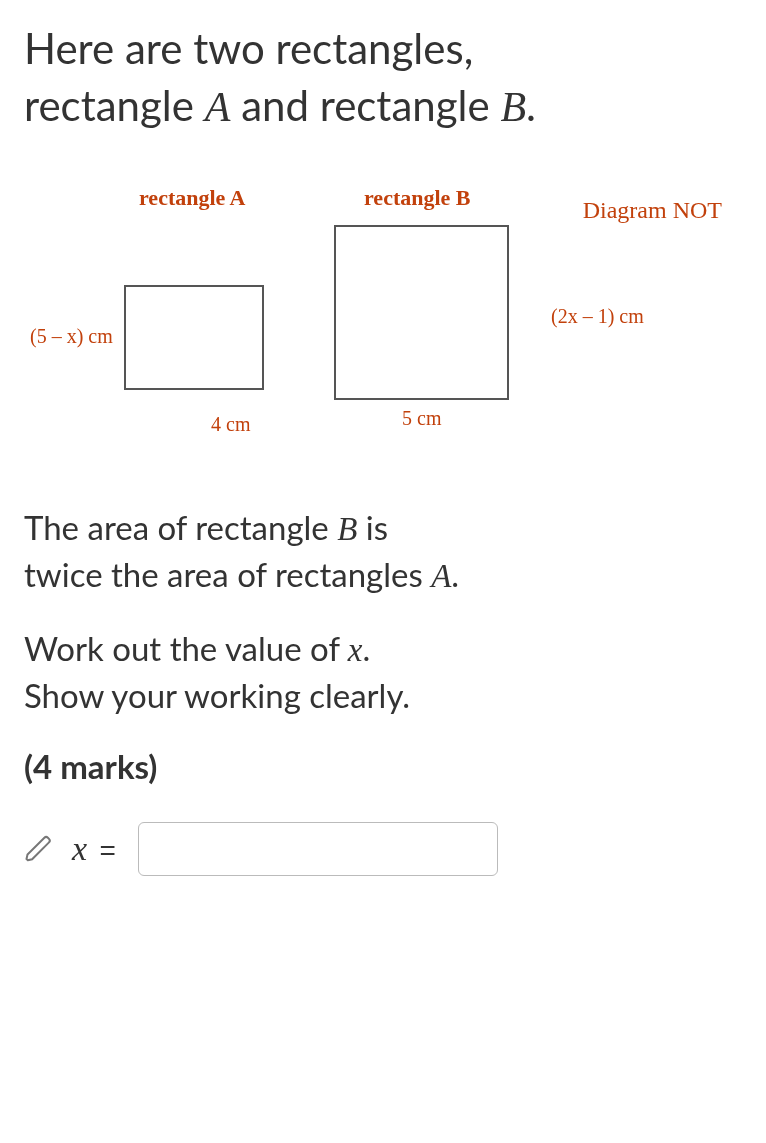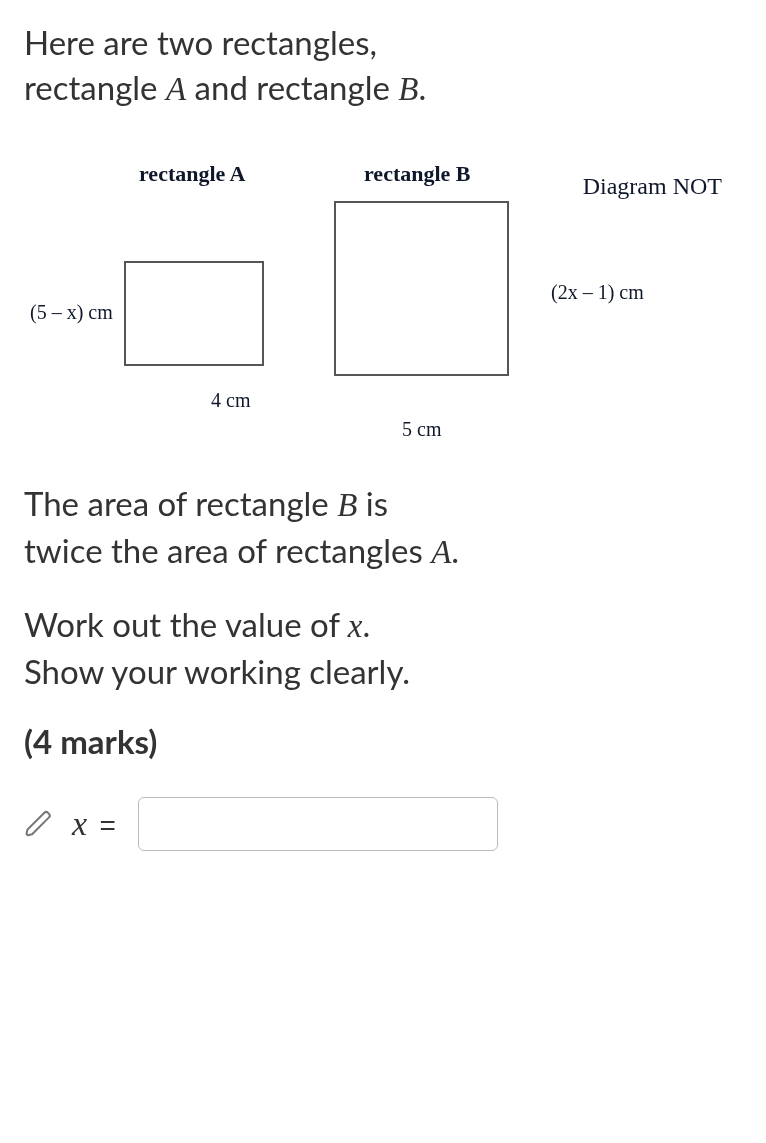--- a/index.html
+++ b/index.html
@@ -5,32 +5,32 @@
   * { box-sizing: border-box; }
   body {
     margin: 0;
     padding: 20px 24px;
     font-family: 'Segoe UI', Lato, Arial, sans-serif;
     color: #333;
     width: 766px;
     background: #fff;
   }
   .intro {
-    font-size: 33px;
+    font-size: 42px;
     line-height: 1.35;
     color: #333;
     margin-bottom: 40px;
   }
   .mathit { font-family: 'Times New Roman', serif; font-style: italic; }
   .diagram-area {
     position: relative;
     height: 300px;
     margin-bottom: 30px;
     font-family: 'Times New Roman', serif;
-    color: #0f172a;
+    color: #c2410c;
   }
   .lbl { position: absolute; font-size: 22px; }
   .lbl-small { font-size: 20px; }
   .rectA {
     position: absolute;
     left: 100px; top: 110px;
     width: 140px; height: 105px;
     border: 2px solid #555;
     background: #fff;
   }
@@ -96,21 +96,21 @@
   <div class="lbl" style="left:115px; top:10px; font-weight:bold;">rectangle A</div>
   <div class="lbl" style="left:340px; top:10px; font-weight:bold;">rectangle B</div>
 
   <div class="rectA"></div>
   <div class="rectB"></div>
 
   <div class="lbl lbl-small" style="left:6px; top:150px;">(5 – x) cm</div>
   <div class="lbl lbl-small" style="left:150px; top:238px;margin-left:37px;">4 cm</div>
 
   <div class="lbl lbl-small" style="left:495px; top:130px;margin-left:32px;">(2x – 1) cm</div>
-  <div class="lbl lbl-small" style="left:378px; top:232px;margin-top:35px;">5 cm</div>
+  <div class="lbl lbl-small" style="left:378px; top:232px;">5 cm</div>
 
   <div class="note">
     <span>Diagram NOT</span><br>
   </div>
 </div>
 
 <div class="statement">
   <span>The area of rectangle </span><span class="mathit">B</span><span> is</span><br>
   <span>twice the area of rectangles </span><span class="mathit">A</span><span>.</span>
 </div>

